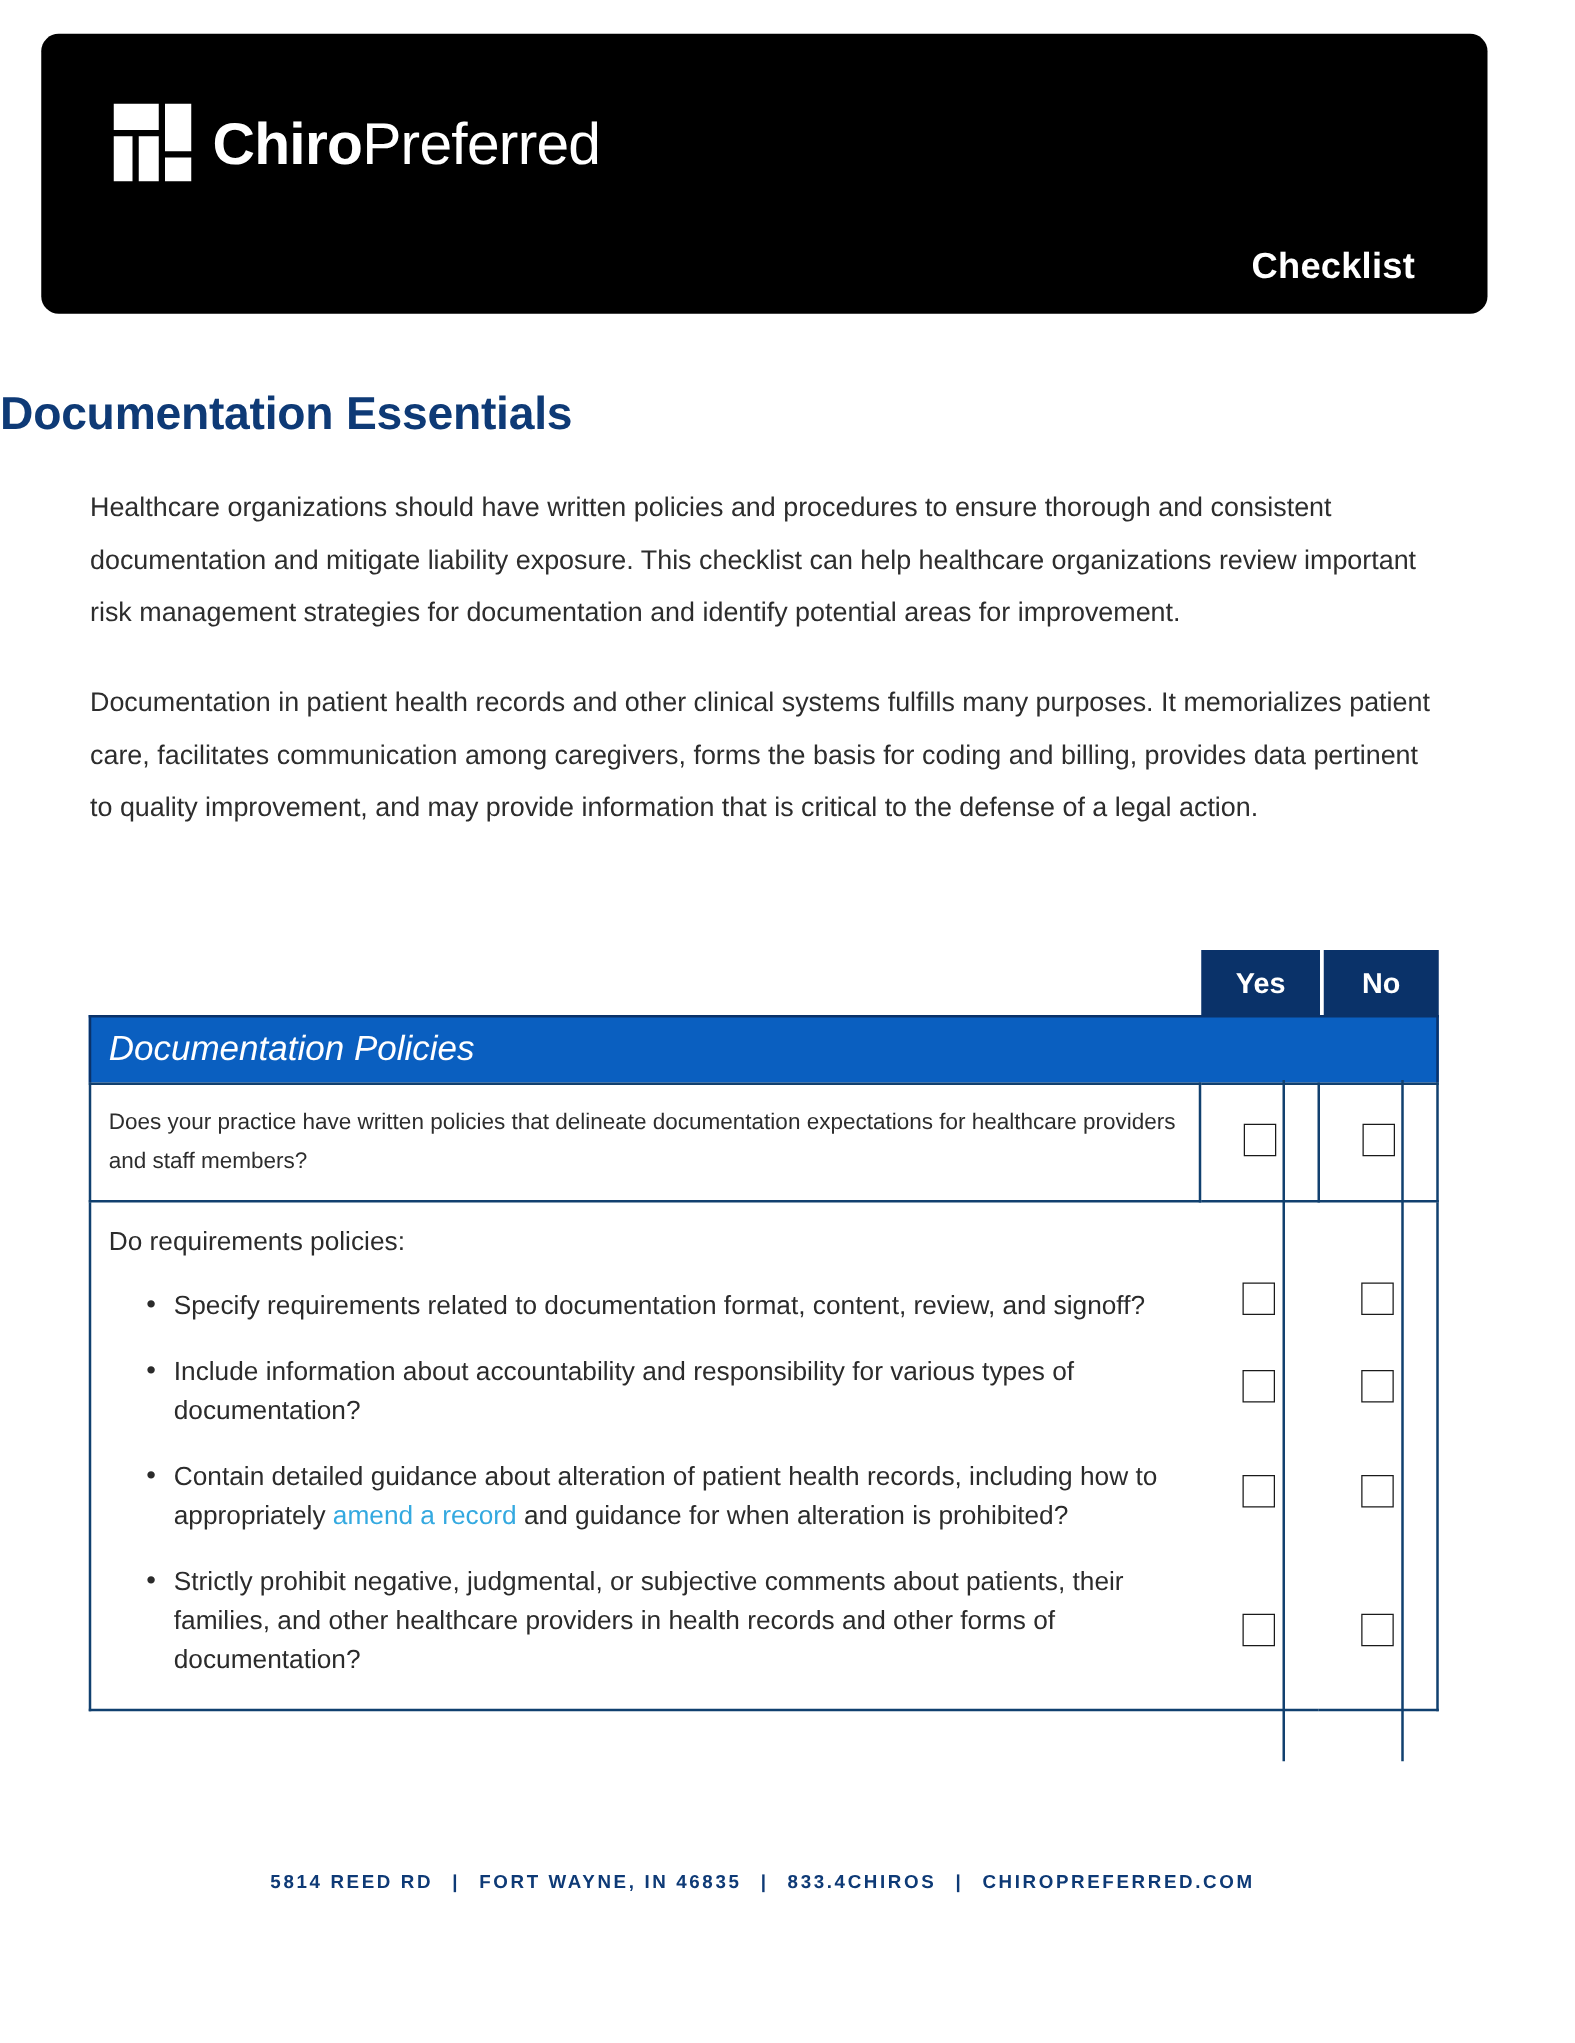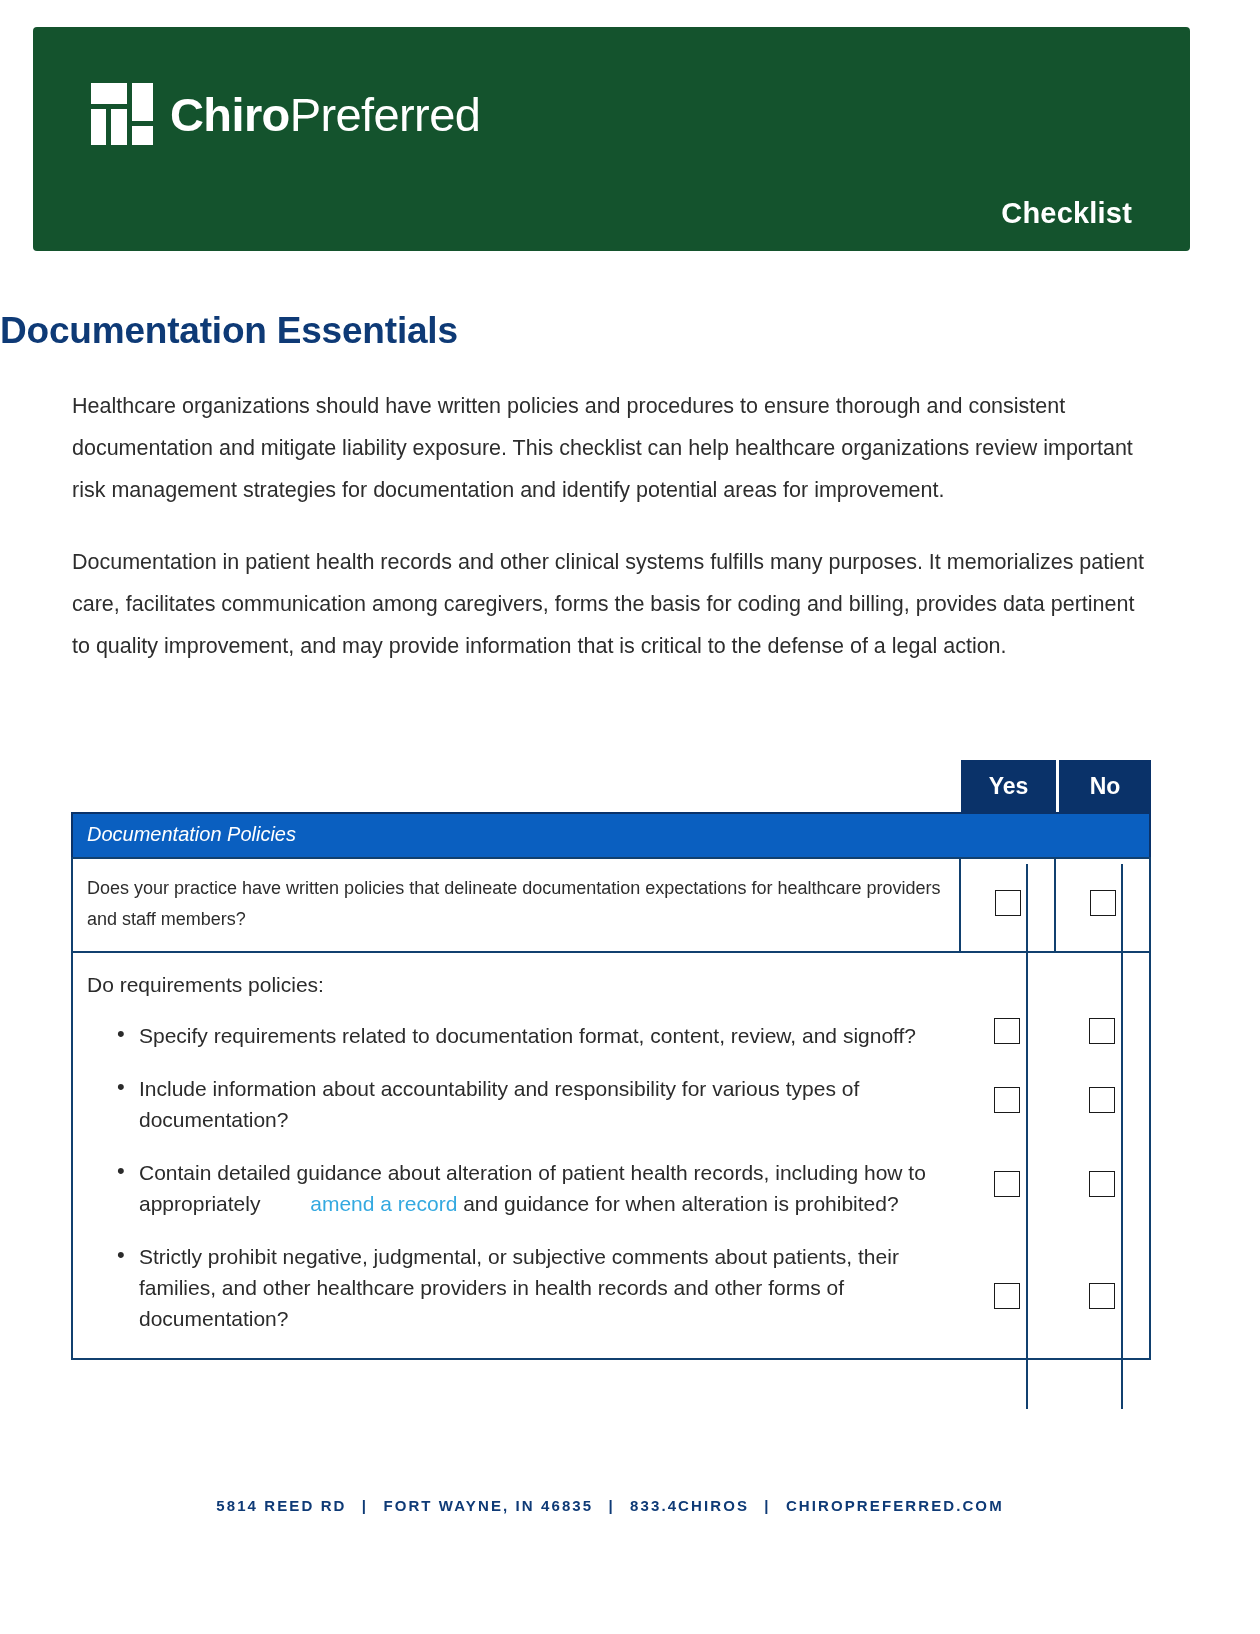--- a/index.html
+++ b/index.html
@@ -14,22 +14,22 @@
     overflow: hidden;
   }
 
   
   .header-band {
     position: absolute;
     left: 33px;
     top: 27px;
     width: 1157px;
     height: 224px;
-    background: #14532d;
-    border-radius: 4px;
+    background: #000000;
+    border-radius: 14px;
   }
   .logo-wrap {
     position: absolute;
     left: 58px;
     top: 56px;
     display: flex;
     align-items: center;
     gap: 17px;
   }
   .logo-mark {
@@ -121,21 +121,21 @@
     justify-content: center;
   }
   .yesno-header .yn-cell + .yn-cell {
     border-left: 3px solid #ffffff;
   }
 
   .section-band {
     background: #0a5fc0;
     color: #ffffff;
     font-style: italic;
-    font-size: 20px;
+    font-size: 28px;
     padding: 9px 14px 11px 14px;
     border-left: 2px solid #0a3269;
     border-right: 2px solid #0a3269;
     border-top: 2px solid #0a3269;
   }
 
   .chk-table {
     border-collapse: collapse;
     width: 100%;
     table-layout: fixed;
@@ -261,21 +261,21 @@
             <td style="width:95px;text-align:center;vertical-align:middle;padding-top:18px;">
               <span class="box"></span>
             </td>
             <td style="width:95px;text-align:center;vertical-align:middle;padding-top:18px;">
               <span class="box"></span>
             </td>
           </tr>
           <tr>
             <td style="padding:22px 18px 0 66px;font-size:21px;line-height:31px;position:relative;">
               <span style="position:absolute;left:44px;top:20px;font-size:22px;">•</span>
-              <span>Contain detailed guidance about alteration of patient health records, including how to appropriately </span><a class="link" href="#" style="text-decoration:none;margin-left:44px;">amend a record</a><span> and guidance for when alteration is prohibited?</span>
+              <span>Contain detailed guidance about alteration of patient health records, including how to appropriately </span><a class="link" href="#" style="text-decoration:none;">amend a record</a><span> and guidance for when alteration is prohibited?</span>
             </td>
             <td style="width:95px;text-align:center;vertical-align:middle;padding-top:18px;">
               <span class="box"></span>
             </td>
             <td style="width:95px;text-align:center;vertical-align:middle;padding-top:18px;">
               <span class="box"></span>
             </td>
           </tr>
           <tr>
             <td style="padding:22px 18px 24px 66px;font-size:21px;line-height:31px;position:relative;">

